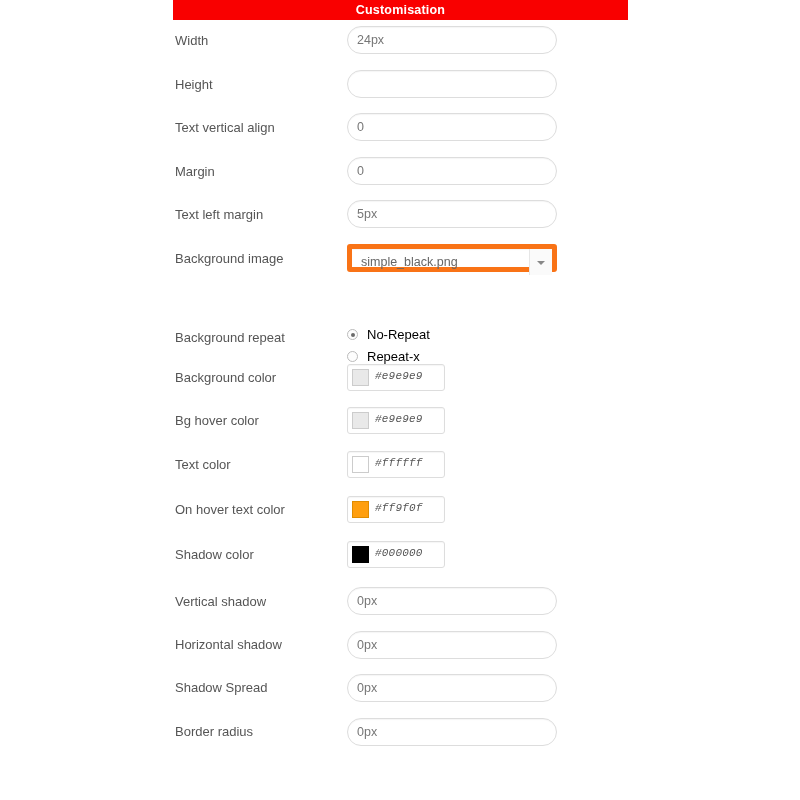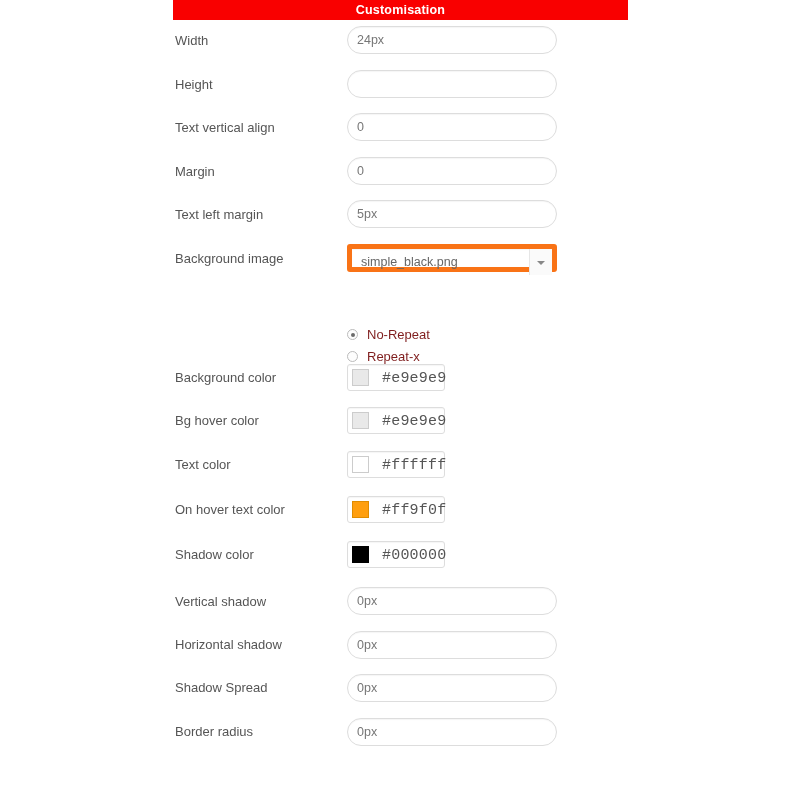--- a/index.html
+++ b/index.html
@@ -142,21 +142,21 @@
     width: 4px;
     height: 4px;
     border-radius: 50%;
     background: #6b6b6b;
   }
   .radio-row .rlabel {
     position: absolute;
     left: 20px;
     top: 0px;
     font-size: 13px;
-    color: #7f1d1d;
+    color: #000000;
     line-height: 17px;
   }
 
   
   .colorfield {
     box-sizing: border-box;
     position: relative;
     width: 98px;
     height: 27px;
     border: 1px solid #dddddd;
@@ -168,26 +168,27 @@
     position: absolute;
     left: 4px;
     top: 4px;
     width: 17px;
     height: 17px;
     border: 1px solid #cccccc;
     box-sizing: border-box;
   }
   .colorfield .hex {
     position: absolute;
-    left: 34px;
+    left: 27px;
     top: 5px;
     font-family: "Liberation Mono", monospace;
-    font-size: 15px;
+    font-size: 11px;
     color: #555555;
     letter-spacing: 0.2px;
+    font-style: italic;
   }
 </style>
 </head>
 <body>
 
 <div class="page">
 
   <div class="header-bar">Customisation</div>
 
   <div class="form">
@@ -231,20 +232,21 @@
       <div class="label">Background image</div>
       <div class="control">
         <div class="selwrap">
           <span class="seltext">simple_black.png</span>
           <span class="caret"></span>
         </div>
       </div>
     </div>
 
     <div class="row" style="height: 66px;">
+      <div class="label" style="top: 49px;">Background repeat</div>
       <div class="control" style="top: 45px; width: 220px;">
         <div class="radio-row checked">
           <span class="dot"></span>
           <span class="rlabel">No-Repeat</span>
         </div>
         <div class="radio-row">
           <span class="dot"></span>
           <span class="rlabel">Repeat-x</span>
         </div>
       </div>

